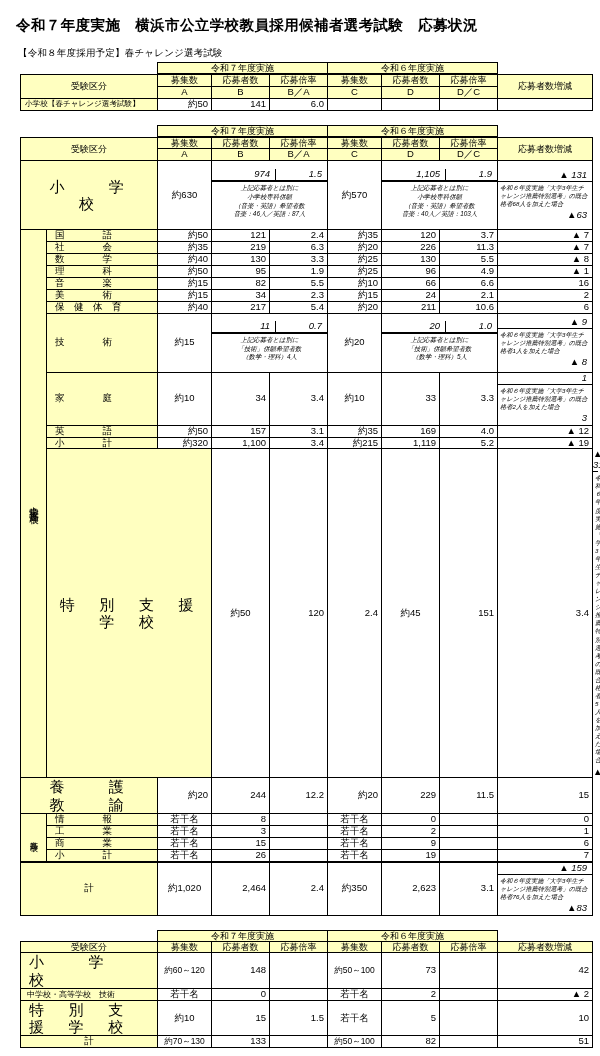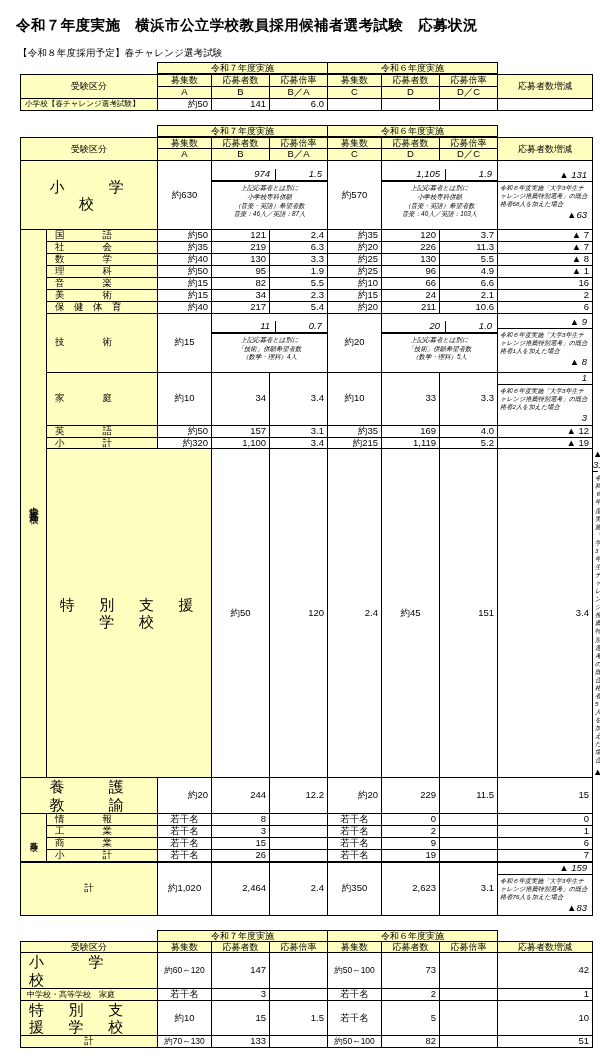--- a/index.html
+++ b/index.html
@@ -540,36 +540,36 @@
       <td class="hd">応募倍率</td>
       <td class="hd">募集数</td>
       <td class="hd">応募者数</td>
       <td class="hd">応募倍率</td>
       <td class="hd">応募者数増減</td>
     </tr>
 
     <tr>
       <td class="lbl wide-sp" style="text-align:left;padding-left:8px">小　　学　　校</td>
       <td class="ctr" style="font-size:8.5px">約60～120</td>
-      <td class="num">147</td>
+      <td class="num">148</td>
       <td class="num"></td>
       <td class="ctr" style="font-size:8.5px">約50～100</td>
       <td class="num">73</td>
       <td class="num"></td>
       <td class="num">42</td>
     </tr>
     <tr>
-      <td class="lbl" style="text-align:left;padding-left:6px;font-size:8px">中学校・高等学校　家庭</td>
-      <td class="ctr">若干名</td>
-      <td class="num">3</td>
+      <td class="lbl" style="text-align:left;padding-left:6px;font-size:8px">中学校・高等学校　技術</td>
+      <td class="ctr">若干名</td>
+      <td class="num">0</td>
       <td class="num"></td>
       <td class="ctr">若干名</td>
       <td class="num">2</td>
       <td class="num"></td>
-      <td class="num">1</td>
+      <td class="num">▲ 2</td>
     </tr>
     <tr>
       <td class="lbl wide-sp" style="text-align:left;padding-left:8px">特　別　支　援　学　校</td>
       <td class="ctr">約10</td>
       <td class="num">15</td>
       <td class="num">1.5</td>
       <td class="ctr">若干名</td>
       <td class="num">5</td>
       <td class="num"></td>
       <td class="num">10</td>

